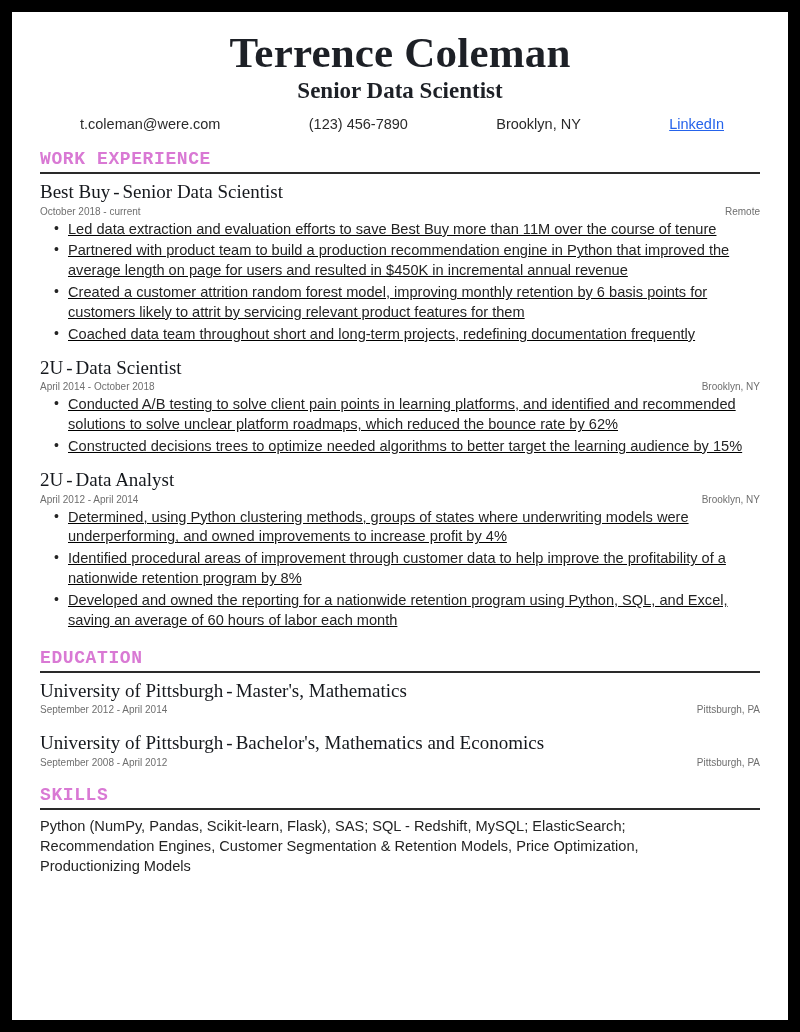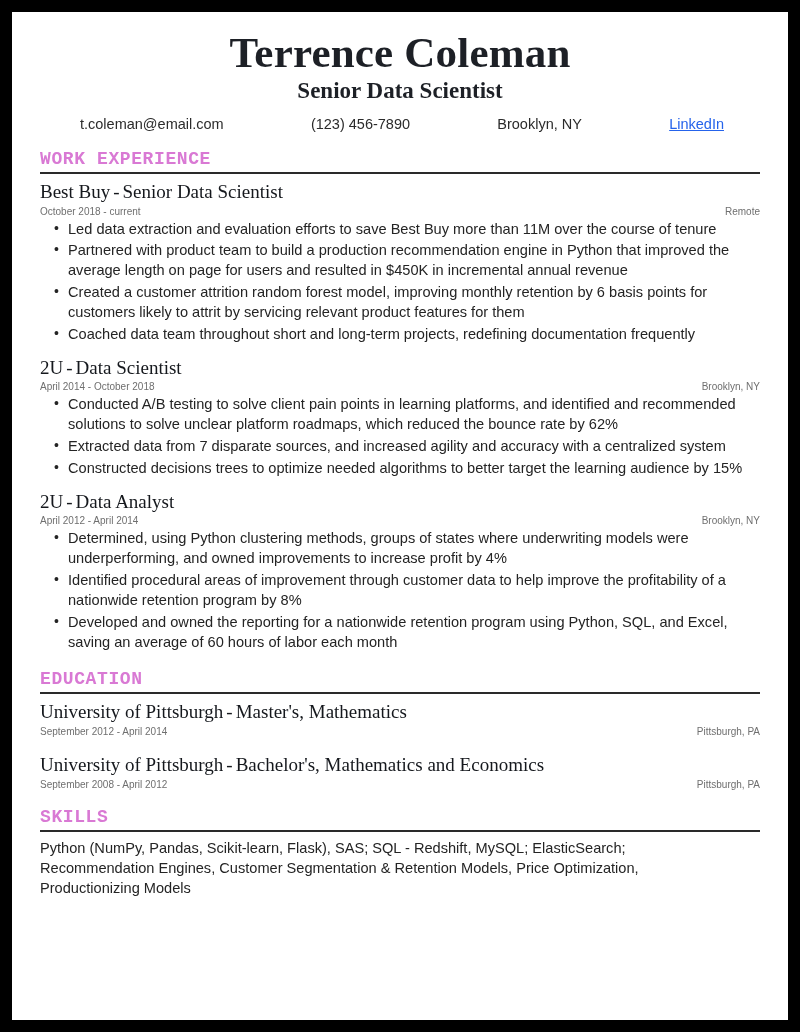--- a/index.html
+++ b/index.html
@@ -122,20 +122,21 @@
     color: #6f6f6f;
     margin-bottom: 3px;
   }
   .entry-dates { white-space: nowrap; }
   .entry-location { white-space: nowrap; text-align: right; }
 
   .bullets {
     list-style: none;
     margin: 0;
     padding: 0;
+    text-decoration: underline;
   }
   .bullets li {
     position: relative;
     padding-left: 28px;
     font-size: 14.6px;
     line-height: 1.36;
     color: #242424;
     margin-bottom: 2px;
   }
   .bullets li:before {
@@ -162,21 +163,21 @@
 <body>
 
 <div class="page-frame">
 <div class="page">
 
   <div class="resume-header">
     <h1 class="full-name">Terrence Coleman</h1>
     <div class="job-subtitle">Senior Data Scientist</div>
 
     <div class="contact-row">
-      <span class="contact-item">t.coleman@email.com</span>
+      <span class="contact-item">t.coleman@were.com</span>
       <span class="contact-item">(123) 456-7890</span>
       <span class="contact-item">Brooklyn, NY</span>
       <a class="contact-link" href="#">LinkedIn</a>
     </div>
   </div>
 
   <div class="section">
     <div class="section-title">WORK EXPERIENCE</div>
     <div class="section-rule"></div>
 
@@ -199,21 +200,20 @@
     <div class="entry">
       <div class="entry-heading">
         <span class="entry-org">2U</span><span class="entry-sep">-</span><span class="entry-role">Data Scientist</span>
       </div>
       <div class="entry-meta">
         <span class="entry-dates">April 2014 - October 2018</span>
         <span class="entry-location">Brooklyn, NY</span>
       </div>
       <ul class="bullets">
         <li>Conducted A/B testing to solve client pain points in learning platforms, and identified and recommended solutions to solve unclear platform roadmaps, which reduced the bounce rate by 62%</li>
-        <li>Extracted data from 7 disparate sources, and increased agility and accuracy with a centralized system</li>
         <li>Constructed decisions trees to optimize needed algorithms to better target the learning audience by 15%</li>
       </ul>
     </div>
 
     <div class="entry">
       <div class="entry-heading">
         <span class="entry-org">2U</span><span class="entry-sep">-</span><span class="entry-role">Data Analyst</span>
       </div>
       <div class="entry-meta">
         <span class="entry-dates">April 2012 - April 2014</span>

